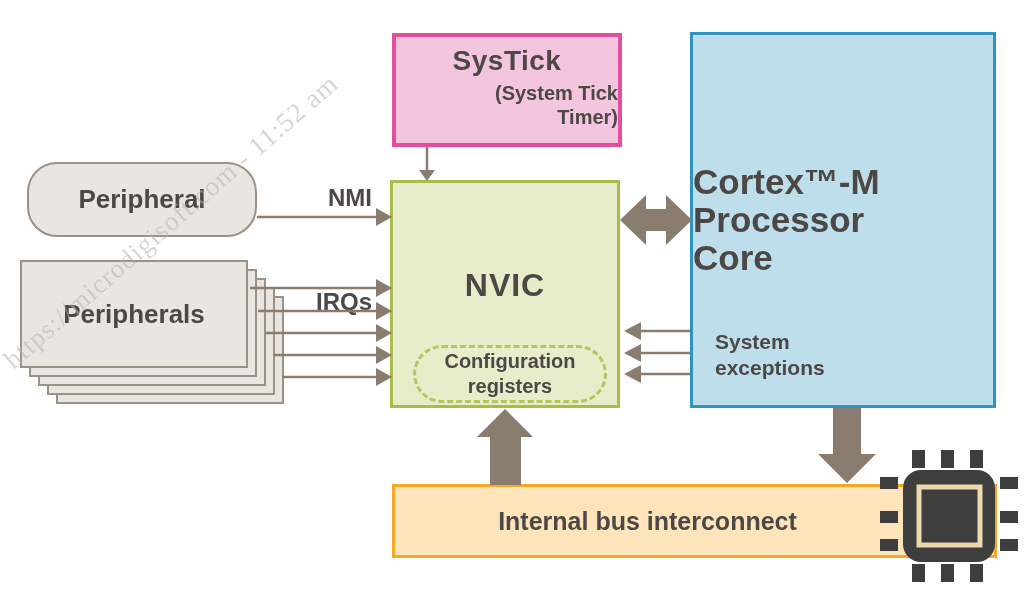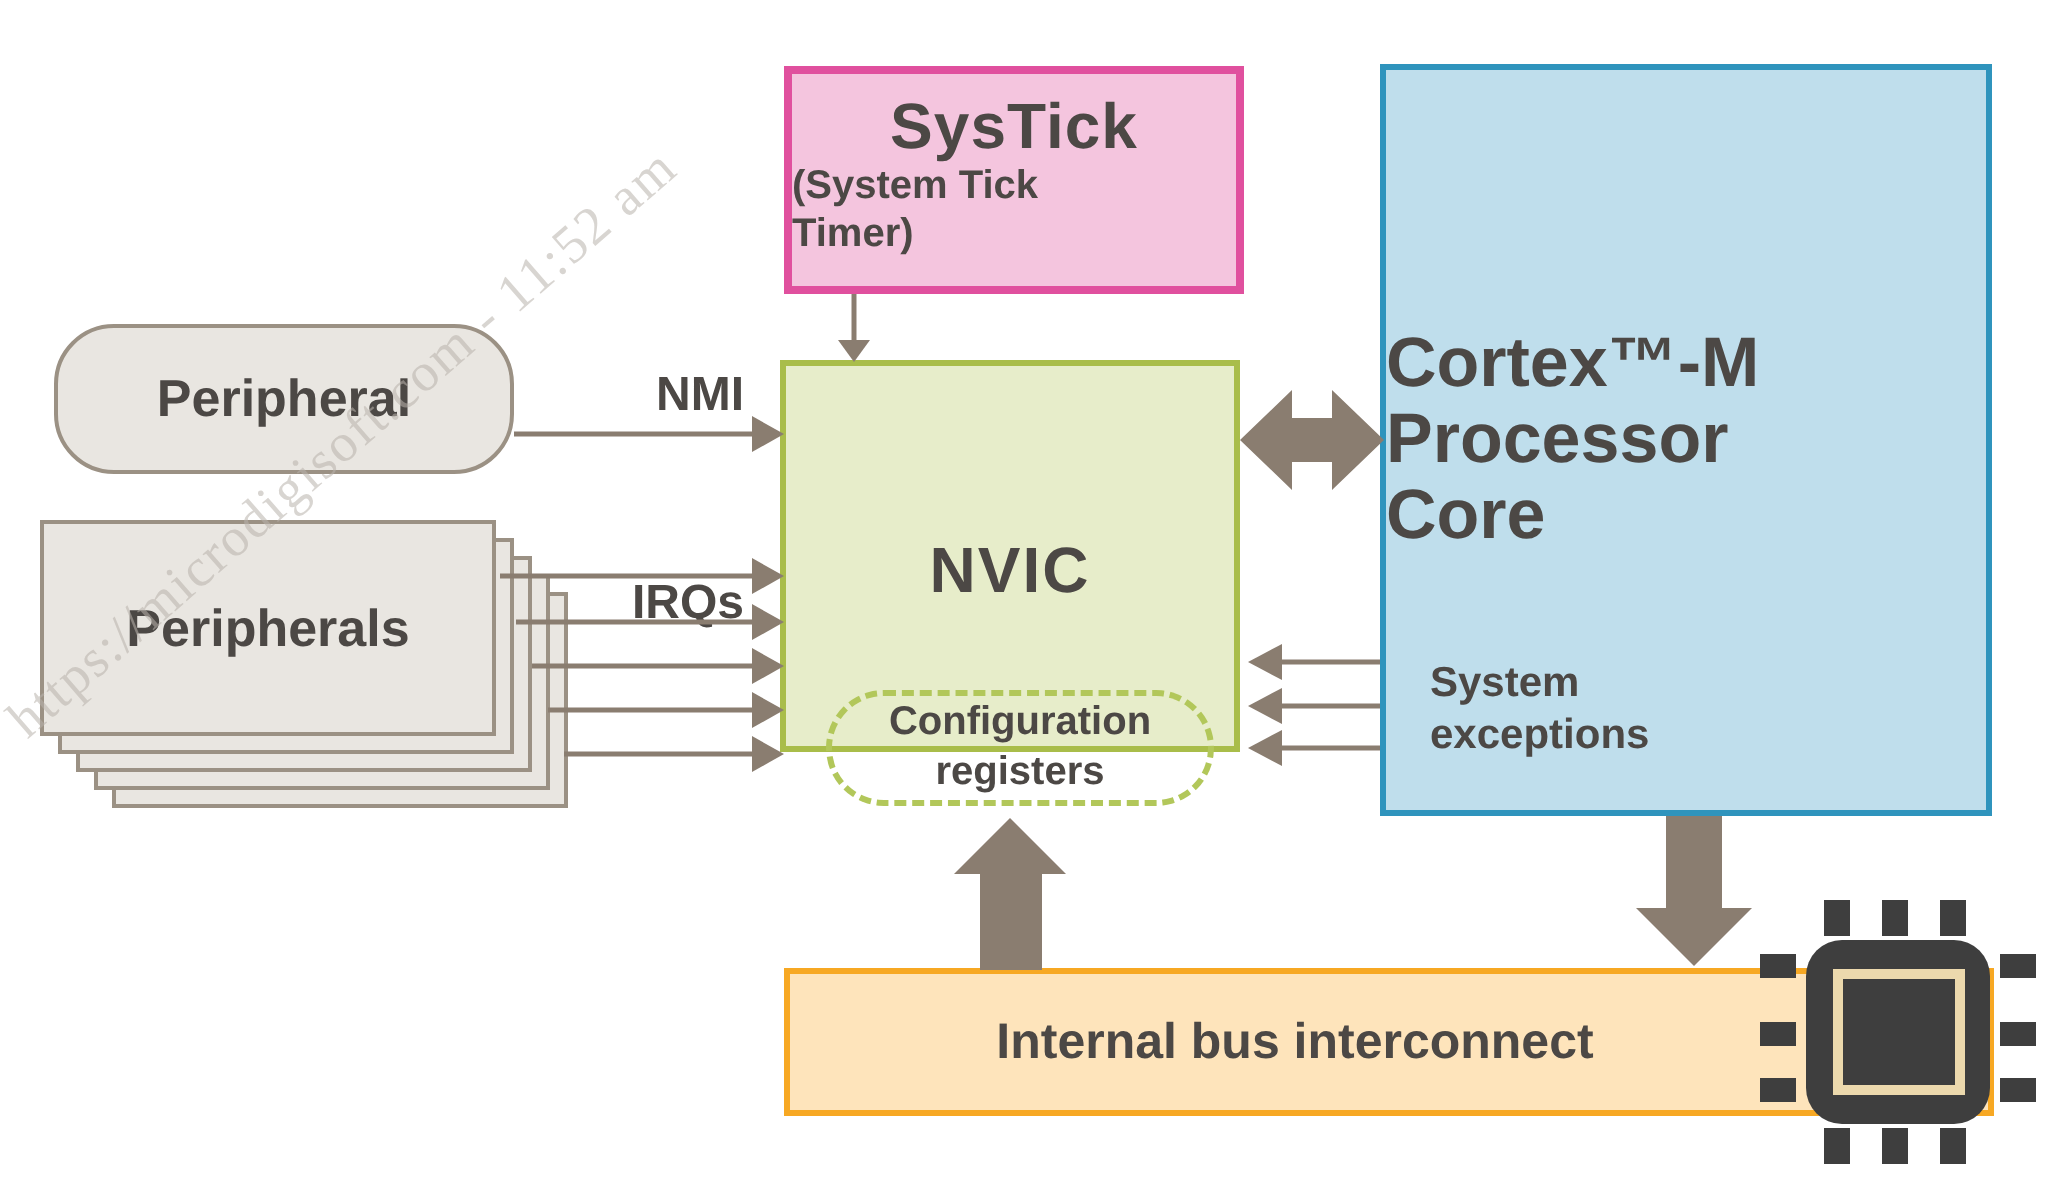--- a/index.html
+++ b/index.html
@@ -21,26 +21,26 @@
     color:var(--text);background:#fff;
   }
   .box{position:absolute;box-sizing:border-box;}
   .preline{white-space:pre-line;}
   .center{display:flex;align-items:center;justify-content:center;text-align:center;border-radius:30px;}
 
   
   .systick{left:392px;top:33px;width:230px;height:114px;
     background:var(--systick-fill);border:4px solid var(--systick-border);}
   .systick-title{position:absolute;left:0;top:8px;width:100%;text-align:center;
-    font-size:32px;font-weight:bold;letter-spacing:.5px;}
-  .systick-sub{position:absolute;left:0;top:44px;width:100%;text-align:left;
+    font-size:28px;font-weight:bold;letter-spacing:.5px;}
+  .systick-sub{position:absolute;left:0;top:44px;width:100%;text-align:right;
     font-size:20px;font-weight:bold;line-height:24px;}
 
   
-  .nvic{left:390px;top:180px;width:230px;height:196px;
+  .nvic{left:390px;top:180px;width:230px;height:228px;
     background:var(--nvic-fill);border:3px solid var(--nvic-border);padding-left:18px;}
   .nvic-title{position:absolute;left:0;top:84px;width:100%;text-align:center;
     font-size:32px;font-weight:bold;letter-spacing:1px;}
   .config{position:absolute;left:20px;top:162px;width:188px;height:52px;
     border:3px dashed var(--config-border);
     font-size:20px;font-weight:bold;line-height:25px;}
 
   
   .cortex{left:690px;top:32px;width:306px;height:376px;
     background:var(--cortex-fill);border:3px solid var(--cortex-border);}

